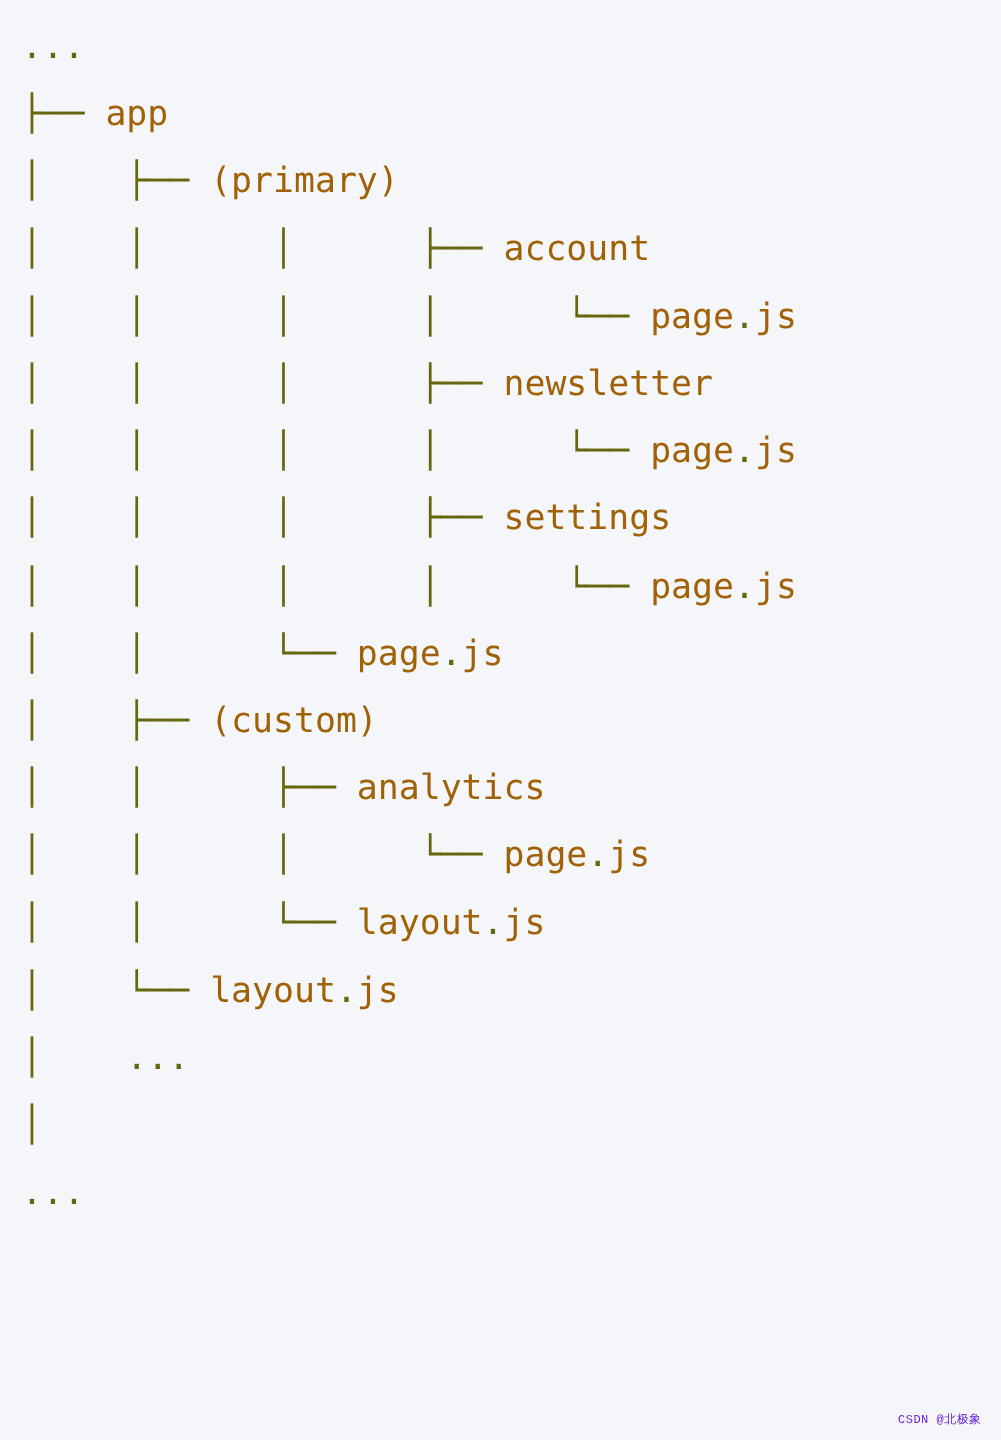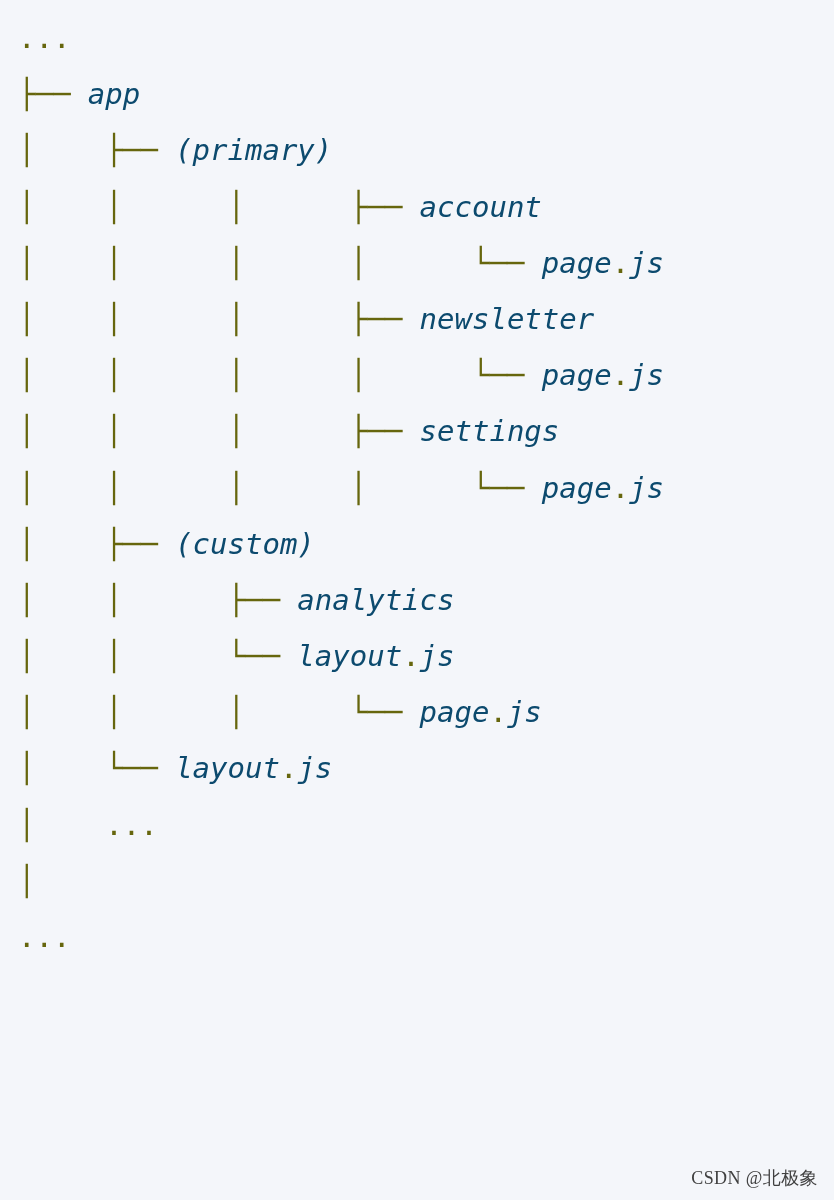--- a/index.html
+++ b/index.html
@@ -33,51 +33,51 @@
     color: #111111;
     font-weight: 400;
   }
 
   
   .g {
     color: #66660d;
   }
   
   .n {
-    color: #0c4a6e;
-    font-style: italic;
+    color: #a16207;
   }
 
   #watermark {
     position: absolute;
     right: 16px;
     bottom: 10px;
-    font-family: Liberation Serif, serif;
-    font-size: 18px;
-    color: #404040;
+    font-family: Liberation Mono, monospace;
+    font-size: 10px;
+    color: #6d28d9;
     letter-spacing: 0.4px;
     white-space: pre;
   }
 </style>
 </head>
 <body>
 
 <div id="tree">
     <div class="tree-line"><span class="g">...</span></div>
     <div class="tree-line"><span class="g">├── </span><span class="n">app</span></div>
     <div class="tree-line"><span class="g">│    ├── </span><span class="n">(primary)</span></div>
     <div class="tree-line"><span class="g">│    │      │      ├── </span><span class="n">account</span></div>
     <div class="tree-line"><span class="g">│    │      │      │      └── </span><span class="n">page</span><span class="g">.</span><span class="n">js</span></div>
     <div class="tree-line"><span class="g">│    │      │      ├── </span><span class="n">newsletter</span></div>
     <div class="tree-line"><span class="g">│    │      │      │      └── </span><span class="n">page</span><span class="g">.</span><span class="n">js</span></div>
     <div class="tree-line"><span class="g">│    │      │      ├── </span><span class="n">settings</span></div>
     <div class="tree-line"><span class="g">│    │      │      │      └── </span><span class="n">page</span><span class="g">.</span><span class="n">js</span></div>
+    <div class="tree-line"><span class="g">│    │      └── </span><span class="n">page</span><span class="g">.</span><span class="n">js</span></div>
     <div class="tree-line"><span class="g">│    ├── </span><span class="n">(custom)</span></div>
     <div class="tree-line"><span class="g">│    │      ├── </span><span class="n">analytics</span></div>
+    <div class="tree-line"><span class="g">│    │      │      └── </span><span class="n">page</span><span class="g">.</span><span class="n">js</span></div>
     <div class="tree-line"><span class="g">│    │      └── </span><span class="n">layout</span><span class="g">.</span><span class="n">js</span></div>
-    <div class="tree-line"><span class="g">│    │      │      └── </span><span class="n">page</span><span class="g">.</span><span class="n">js</span></div>
     <div class="tree-line"><span class="g">│    └── </span><span class="n">layout</span><span class="g">.</span><span class="n">js</span></div>
     <div class="tree-line"><span class="g">│    ...</span></div>
     <div class="tree-line"><span class="g">│</span></div>
     <div class="tree-line"><span class="g">...</span></div>
   </div>
 
 <div id="watermark">CSDN @北极象</div>
 
 </body></html>

